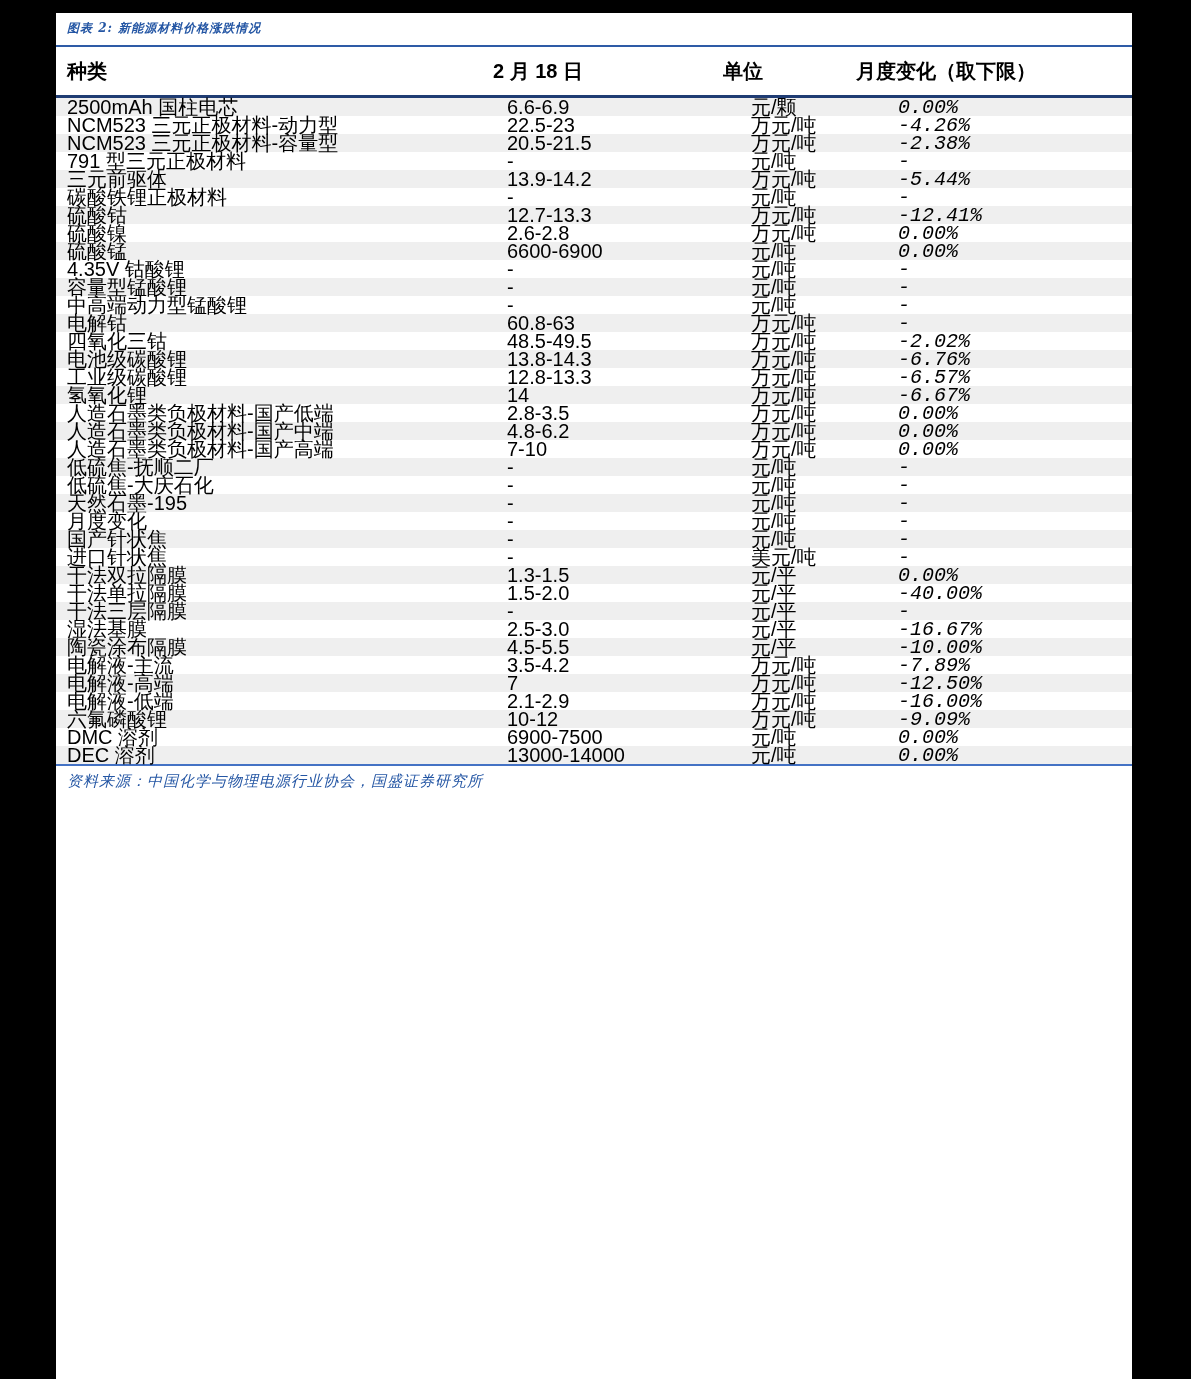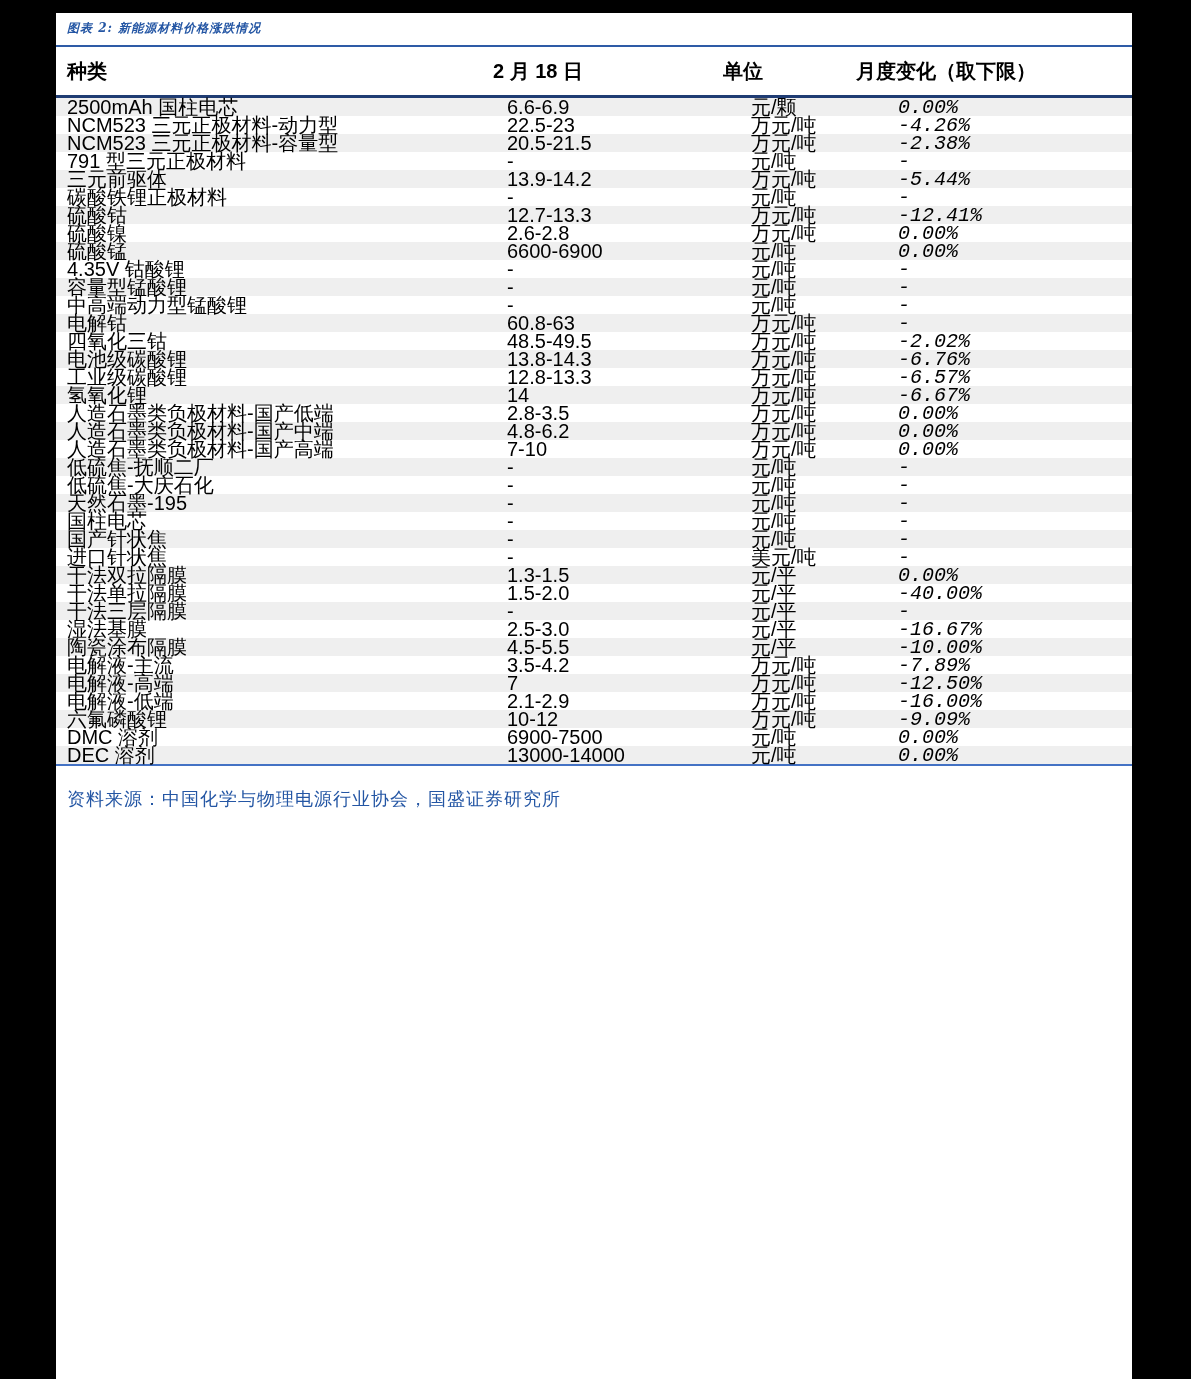--- a/index.html
+++ b/index.html
@@ -56,23 +56,24 @@
     color: #000;
     gap: 14px;
   }
   .trow.alt { background: var(--row-alt-bg, #EFEFEF); }
   .c1 { width: 426px; padding-left: 11px; white-space: nowrap; overflow: hidden; }
   .c2 { width: 230px; white-space: nowrap; }
   .c3 { width: 133px; white-space: nowrap; }
   .c4 { flex: 1; white-space: nowrap; }
   .trow .c4 { font-style: italic; font-family: Liberation Mono, monospace; }
   .source {
-    padding: 21px 0 0 11px;
+    padding: 6px 0 0 11px;
     font-family: "DejaVu Serif", serif;
-    font-size: 18px;
+    font-style: italic;
+    font-size: 15px;
     color: var(--accent-blue, #2456A4);
     letter-spacing: 1px;
   }
 </style>
 </head>
 <body>
 
 <div class="canvas">
   <div class="page">
 
@@ -218,21 +219,21 @@
             <span class="c3">元/吨</span>
             <span class="c4">-</span>
           </div>
           <div class="trow alt">
             <span class="c1">天然石墨-195</span>
             <span class="c2">-</span>
             <span class="c3">元/吨</span>
             <span class="c4">-</span>
           </div>
           <div class="trow">
-            <span class="c1">国柱电芯</span>
+            <span class="c1">月度变化</span>
             <span class="c2">-</span>
             <span class="c3">元/吨</span>
             <span class="c4">-</span>
           </div>
           <div class="trow alt">
             <span class="c1">国产针状焦</span>
             <span class="c2">-</span>
             <span class="c3">元/吨</span>
             <span class="c4">-</span>
           </div>

